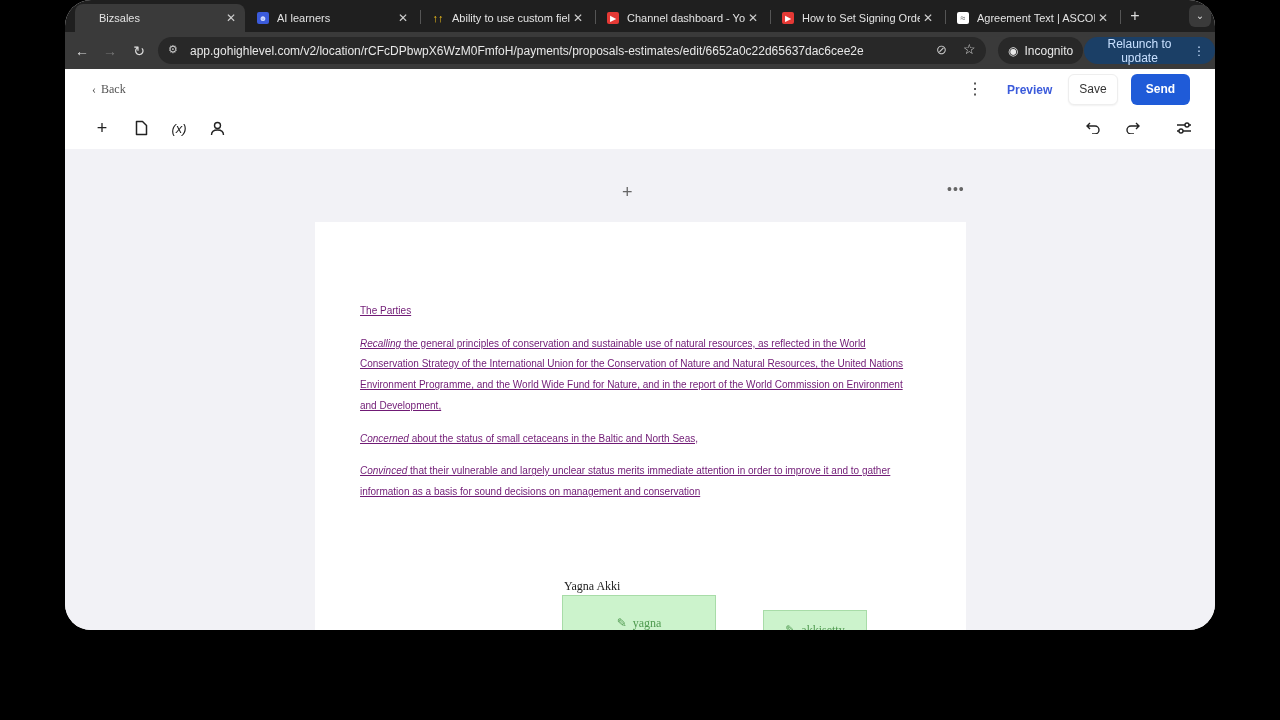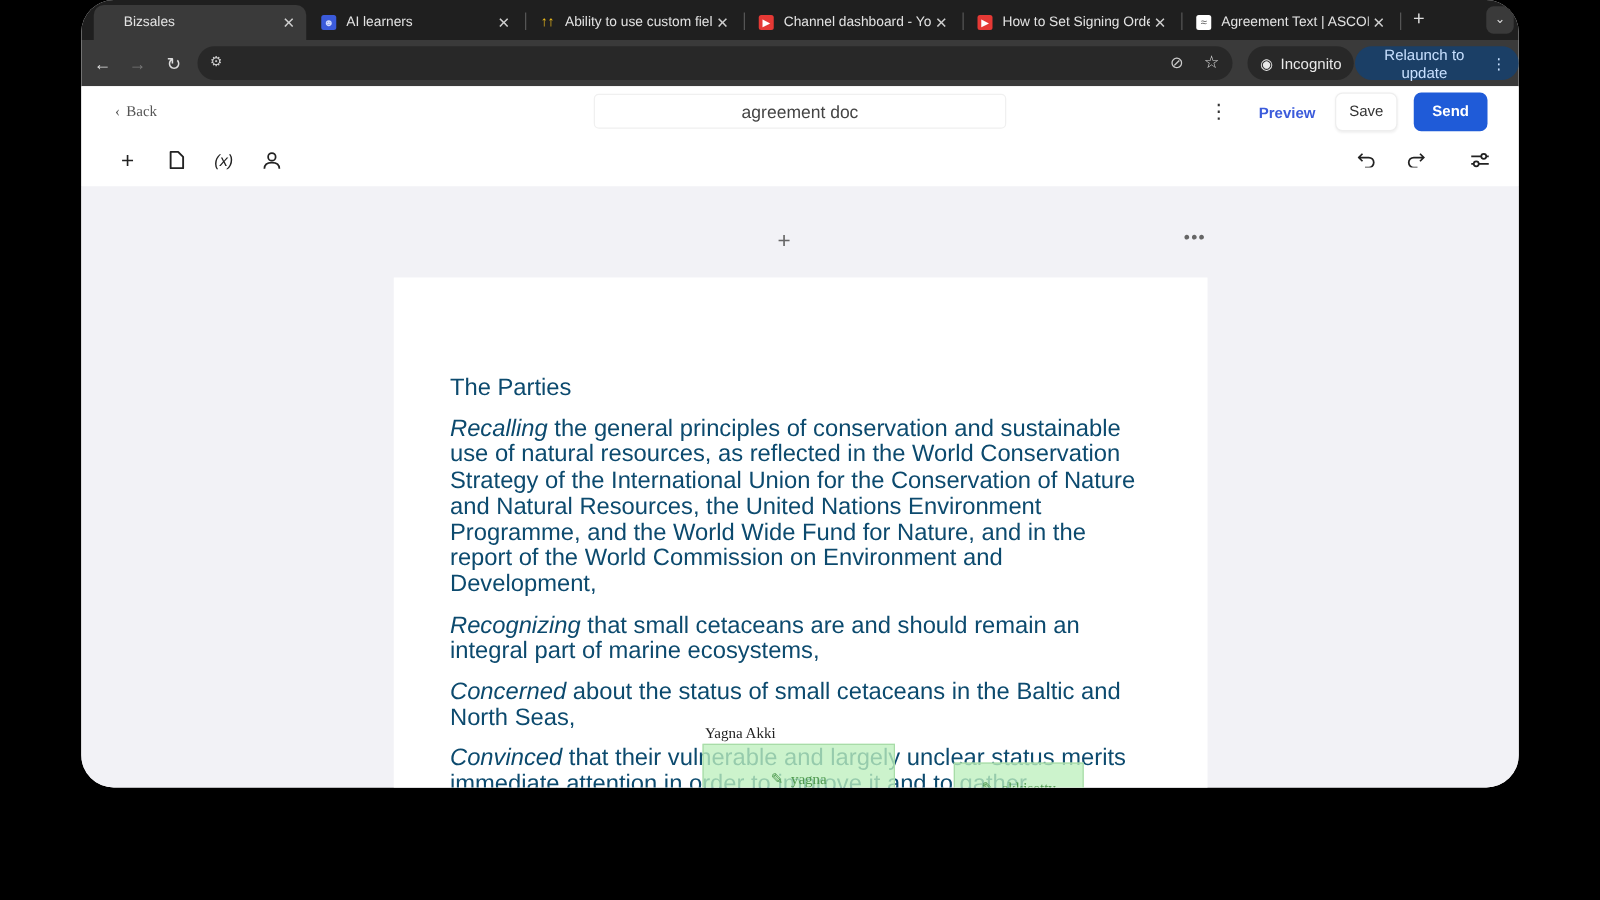--- a/index.html
+++ b/index.html
@@ -40,21 +40,21 @@
 
     
     .canvas { position: absolute; left: 0; top: 149px; width: 1150px; height: 551px; background: #f2f2f6; }
     .canvas .plus { position: absolute; left: 557px; top: 33px; font-size: 18px; color: #666; }
     .canvas .dots { position: absolute; left: 882px; top: 32px; font-size: 14px; color: #666; letter-spacing: 1px; }
     .footer-strip { position: absolute; left: 0; top: 700px; width: 1150px; height: 20px; background: #fff; }
 
     .page { position: absolute; left: 250px; top: 222px; width: 651px; height: 478px; background: #fff; overflow: hidden; }
     .doc { position: absolute; left: 45px; top: 62px; width: 560px; color: #111; font-family: "Liberation Sans", sans-serif; }
     .doc h1 { font-size: 19.5px; font-weight: bold; line-height: 22px; color: #111; }
-    .doc p { font-size: 19px; line-height: 20.7px; color: #0c4a6e; }
+    .doc p { font-size: 10px; line-height: 20.7px; color: #701a75; text-decoration: underline; }
     .doc p i { font-style: italic; }
 
     .sig-label { position: absolute; left: 249px; top: 357px; font-family: "Liberation Serif", serif; font-size: 12px; color: #222; }
     .sig { position: absolute; background: rgba(190, 240, 190, 0.78); border: 1px solid #a8dca8; display: flex; align-items: center; justify-content: center; gap: 6px; font-family: "Liberation Serif", serif; font-size: 12px; color: #4f9a4f; cursor: pointer; }
   </style>
 </head>
 <body>
 
 <div class="screen">
 
@@ -96,39 +96,39 @@
     <div class="newtab">+</div>
     <div class="tabmenu">⌄</div>
   </div>
 
   <div class="toolbar">
     <div class="navbtn" style="left:7px;">←</div>
     <div class="navbtn" style="left:35px;color:#777;">→</div>
     <div class="navbtn" style="left:64px;">↻</div>
     <div class="omnibox">
       <span class="tune">⚙</span>
+      <span class="url">app.gohighlevel.com/v2/location/rCFcDPbwpX6WzM0FmfoH/payments/proposals-estimates/edit/6652a0c22d65637dac6cee2e</span>
       <span class="eye">⊘</span>
       <span class="star">☆</span>
     </div>
     <div class="incog">
       <span>◉</span>
       <span>Incognito</span>
     </div>
     <div class="relaunch">
       <span>Relaunch to update</span>
       <span>⋮</span>
     </div>
   </div>
 
   <div class="apphead">
     <div class="back">
       <span>‹</span>
       <span>Back</span>
     </div>
-    <div class="doctitle">agreement doc</div>
     <div class="kebab">⋮</div>
     <div class="preview">Preview</div>
     <div class="save">Save</div>
     <div class="send">Send</div>
 
     <div class="tool" style="left:26px;font-size:18px;">+</div>
     <div class="tool" style="left:65px;">
       <svg width="13" height="16" viewBox="0 0 13 16">
           <path d="M1.5 1.5h6l4 4v9h-10z" fill="none" stroke="#222" stroke-width="1.5" stroke-linejoin="round"></path>
         </svg>
@@ -162,21 +162,20 @@
 
   <div class="canvas">
     <div class="plus">+</div>
     <div class="dots">•••</div>
   </div>
 
   <div class="page">
     <div class="doc">
       <p style="margin-top:17px;">The Parties</p>
       <p style="margin-top:12px;"><i>Recalling</i><span> the general principles of conservation and sustainable use of natural resources, as reflected in the World Conservation Strategy of the International Union for the Conservation of Nature and Natural Resources, the United Nations Environment Programme, and the World Wide Fund for Nature, and in the report of the World Commission on Environment and Development,</span></p>
-      <p style="margin-top:12px;"><i>Recognizing</i><span> that small cetaceans are and should remain an integral part of marine ecosystems,</span></p>
       <p style="margin-top:12px;"><i>Concerned</i><span> about the status of small cetaceans in the Baltic and North Seas,</span></p>
       <p style="margin-top:12px;"><i>Convinced</i><span> that their vulnerable and largely unclear status merits immediate attention in order to improve it and to gather information as a basis for sound decisions on management and conservation</span></p>
     </div>
 
     <div class="sig-label">Yagna Akki</div>
     <div class="sig" style="left:247px;top:373px;width:154px;height:56px;">
       <span>✎</span>
       <span>yagna</span>
     </div>
     <div class="sig" style="left:448px;top:388px;width:104px;height:41px;">

